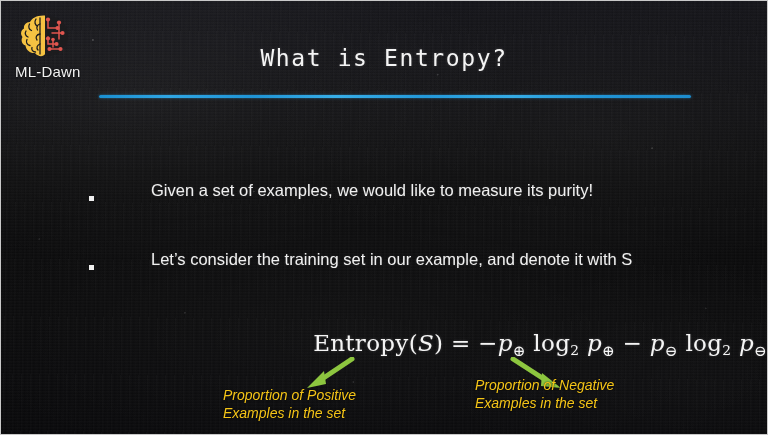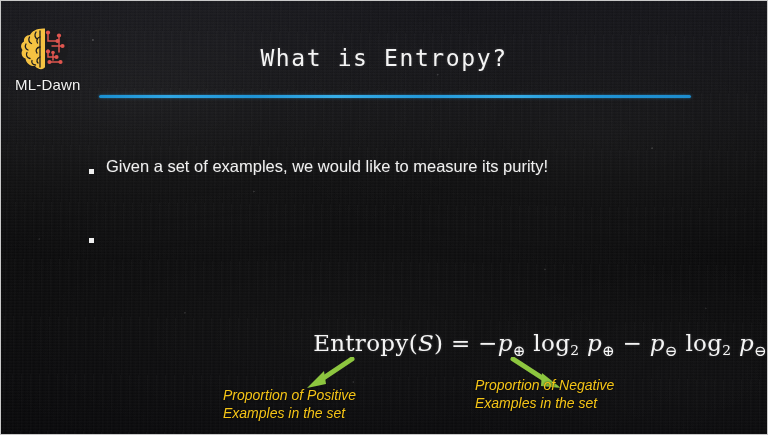--- a/index.html
+++ b/index.html
@@ -55,21 +55,21 @@
       radial-gradient(circle at 64% 92%, rgba(255,255,255,0.15) 0.6px, rgba(0,0,0,0) 1.2px),
       radial-gradient(circle at 92% 71%, rgba(255,255,255,0.12) 0.6px, rgba(0,0,0,0) 1.2px),
       radial-gradient(circle at 5% 55%, rgba(255,255,255,0.10) 0.6px, rgba(0,0,0,0) 1.2px);
     opacity: 0.85;
   }
 
   
   .logo-wrap {
     position: absolute;
     left: 8px;
-    top: 21px;
+    top: 8px;
     width: 74px;
     height: 76px;
   }
   .logo-mark {
     position: absolute;
     left: 8px;
     top: 2px;
     width: 56px;
     height: 50px;
   }
@@ -113,22 +113,23 @@
 
   
   .bullet-list {
     position: absolute;
     left: 88px;
     top: 131px;
     width: 620px;
   }
   .bullet-row {
     display: flex;
-    align-items: center;
+    align-items: flex-end;
     height: 69px;
+    gap: 45px;
   }
   .bullet-marker {
     width: 5px;
     height: 5px;
     background: #efefef;
     margin-top: 9px;
     margin-right: 12px;
     flex: 0 0 auto;
   }
   .bullet-text {
@@ -239,20 +240,21 @@
 
   <div class="bullet-list">
 
     <div class="bullet-row">
       <span class="bullet-marker"></span>
       <span class="bullet-text">Given a set of examples, we would like to measure its purity!</span>
     </div>
 
     <div class="bullet-row">
       <span class="bullet-marker"></span>
+      <span class="bullet-text">Let’s consider the training set in our example, and denote it with S</span>
     </div>
 
 
   </div>
 
   <div class="formula">
     <span class="fn">Entropy</span><span class="op">(</span><span>S</span><span class="op">)</span>
     <span class="op">=</span>
     <span class="op">−</span><span>p</span><span class="circ">⊕</span>
     <span class="fn">log</span><sub>2</sub>

